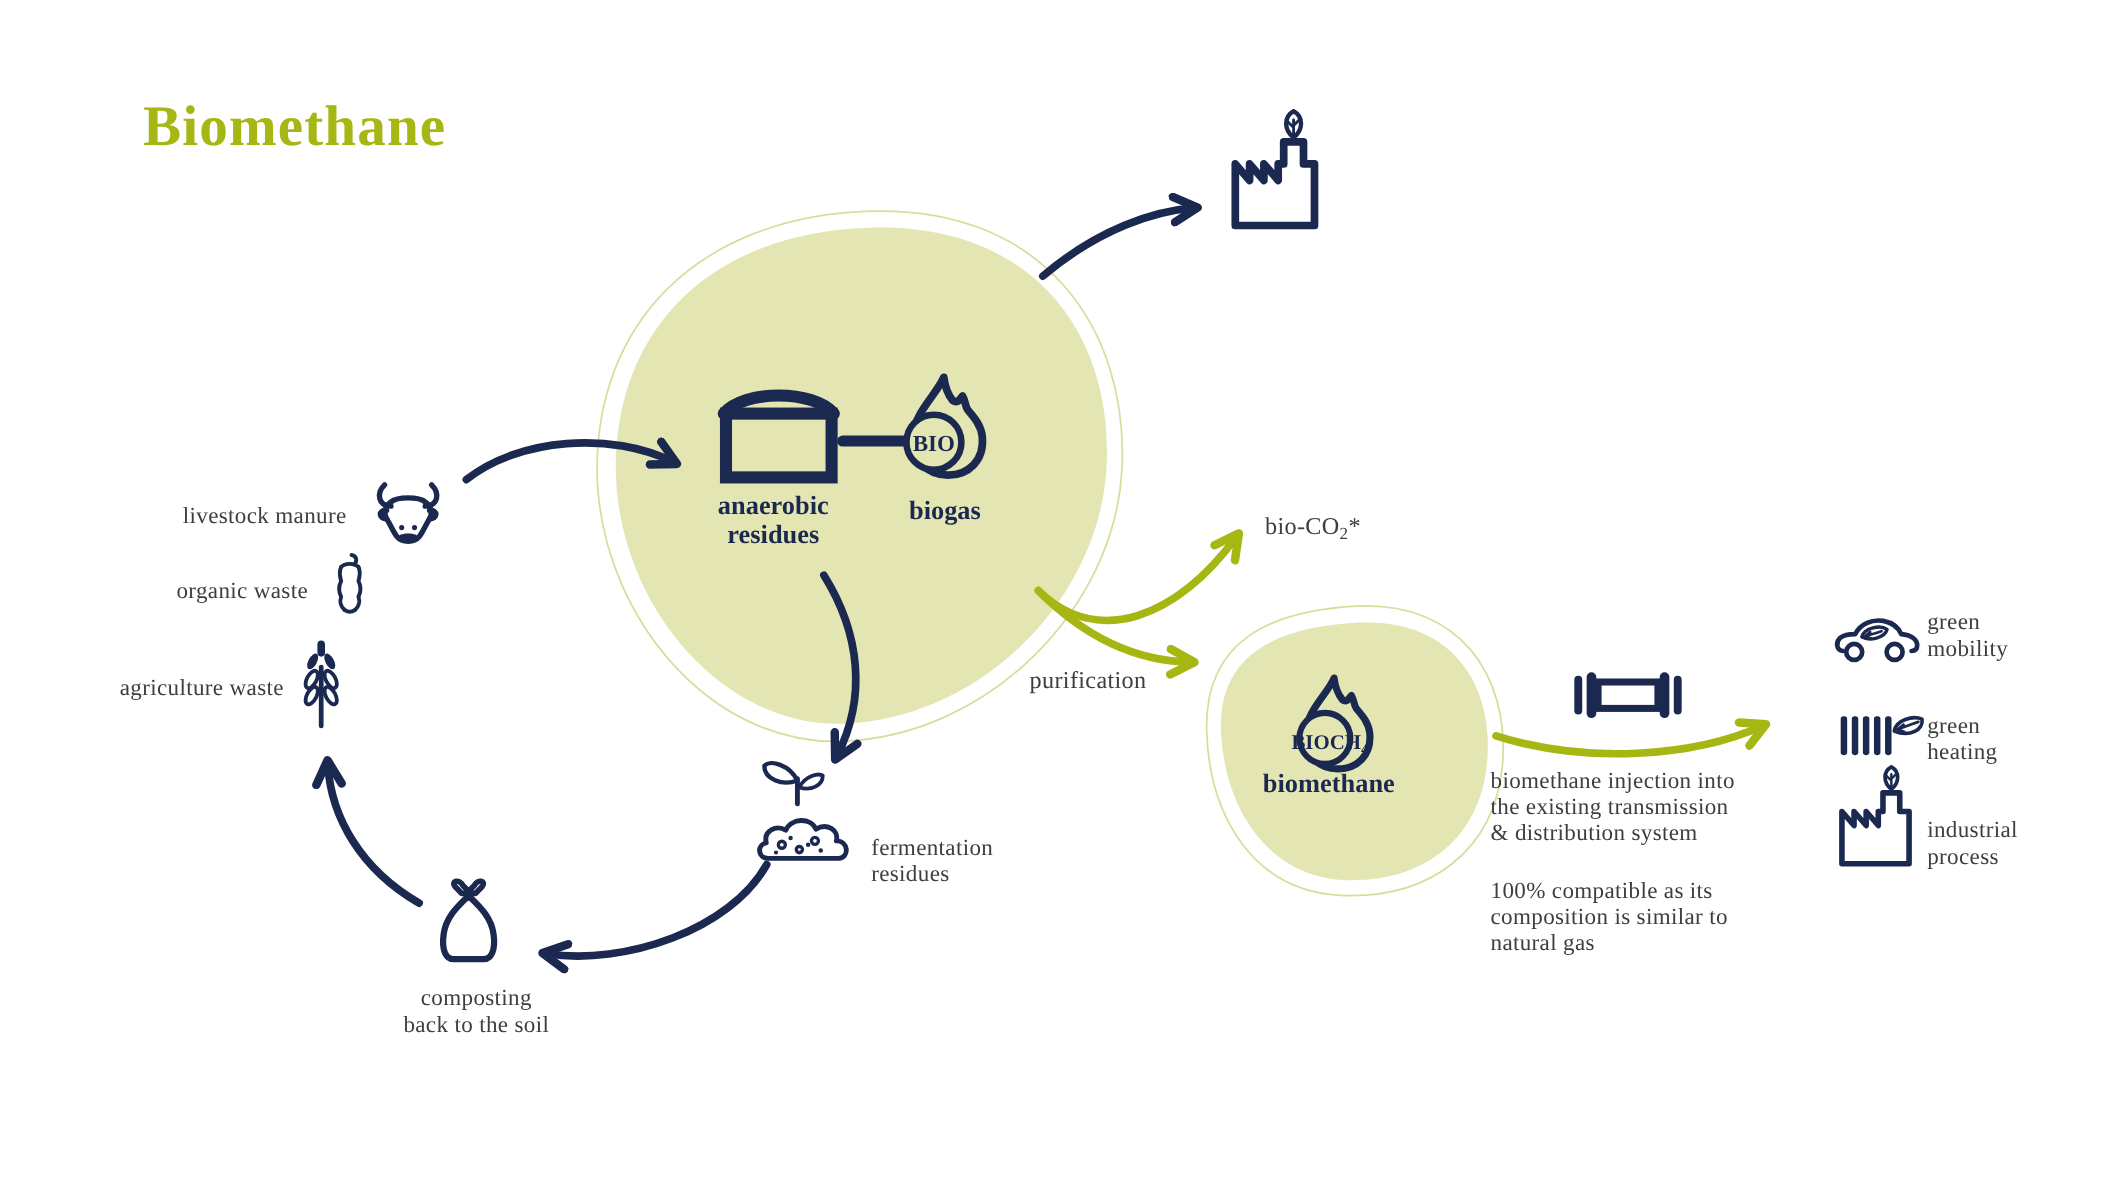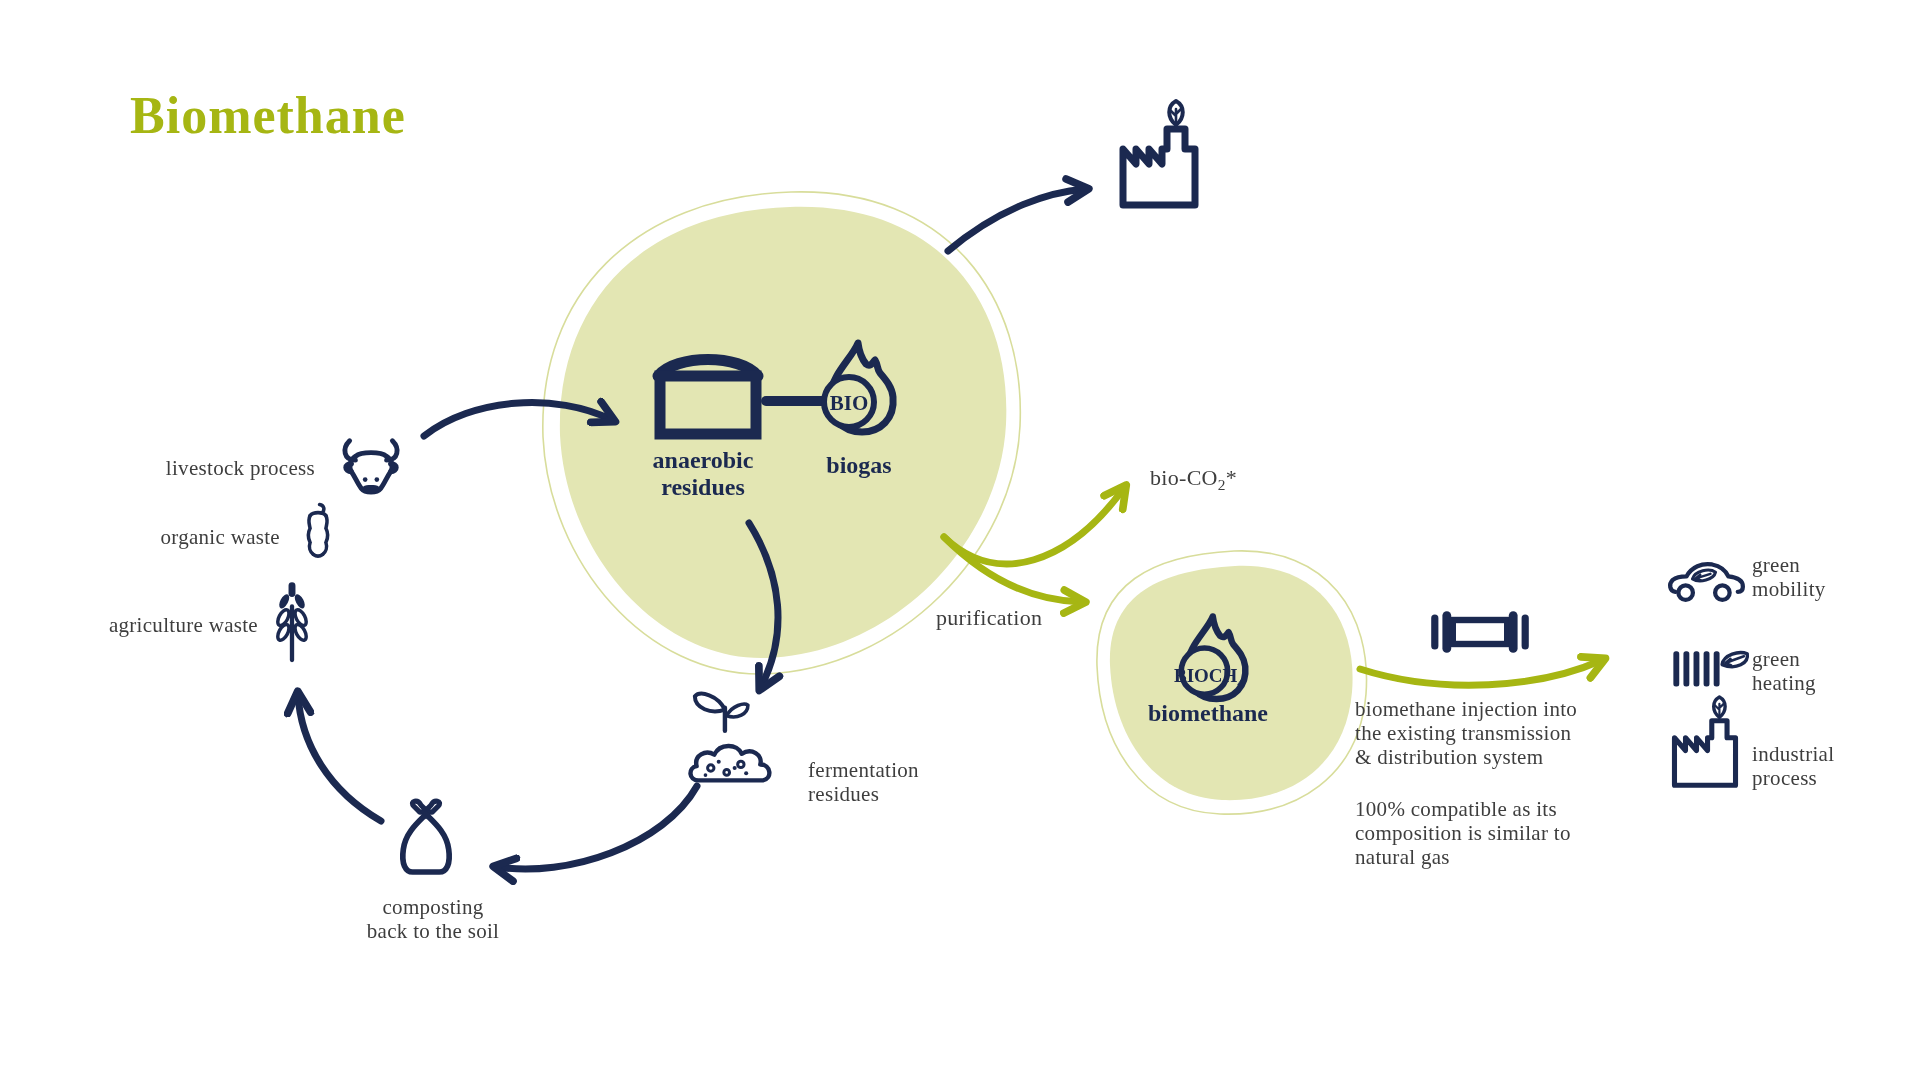--- a/index.html
+++ b/index.html
@@ -64,21 +64,21 @@
 
     <path class="stroke-olive" stroke-width="7" d="M944 537 C998 589 1070 562 1124 488" marker-end="url(#ah-o)"></path>
     <path class="stroke-olive" stroke-width="7" d="M944 537 C992 585 1040 601 1082 602" marker-end="url(#ah-o)"></path>
     <path class="stroke-olive" stroke-width="7" d="M1360 669 C1442 695 1540 688 1602 660" marker-end="url(#ah-o)"></path>
 
     <path class="stroke-navy" stroke-width="10" d="M766 401 L834 401"></path>
   </svg>
 
   <div class="abs title" style="left:130px;top:86px;">Biomethane</div>
 
-  <div class="abs lbl lbl-r" style="left:115px;top:456px;width:200px;">livestock process</div>
+  <div class="abs lbl lbl-r" style="left:115px;top:456px;width:200px;">livestock manure</div>
   <div class="abs lbl lbl-r" style="left:80px;top:525px;width:200px;">organic  waste</div>
   <div class="abs lbl lbl-r" style="left:58px;top:613px;width:200px;">agriculture waste</div>
 
   <svg class="icon" style="left:336px;top:434px;" width="70" height="64" viewBox="0 0 72 64">
     <path class="stroke-navy" stroke-width="5" stroke-linejoin="round" d="M14 6 C6 14 8 26 20 26"></path>
     <path class="stroke-navy" stroke-width="5" stroke-linejoin="round" d="M58 6 C66 14 64 26 52 26"></path>
     <path class="stroke-navy" stroke-width="5" stroke-linejoin="round" d="M16 30 C8 29 8 38 16 38"></path>
     <path class="stroke-navy" stroke-width="5" stroke-linejoin="round" d="M56 30 C64 29 64 38 56 38"></path>
     <path class="stroke-navy" stroke-width="5" stroke-linejoin="round" d="M20 22 C26 17 46 17 52 22 C58 26 59 33 56 38 C52 44 50 50 46 55 C42 60 30 60 26 55 C22 50 20 44 16 38 C13 33 14 26 20 22 Z"></path>
     <circle cx="30" cy="46" r="2.4" fill="currentColor"></circle>
@@ -133,21 +133,21 @@
     <path class="stroke-navy" stroke-width="4" stroke-linejoin="round" d="M46 31 C52 19 66 16 70 19 C70 29 58 35 46 31 Z"></path>
     <path class="stroke-navy" stroke-width="5" stroke-linejoin="round" d="M14 104 C3 104 2 90 12 88 C9 76 22 69 32 75 C38 62 58 62 63 74 C74 67 87 75 84 86 C96 86 98 102 87 104 Z"></path>
     <circle class="stroke-navy" stroke-width="3.4" cx="28" cy="90" r="3.6"></circle>
     <circle class="stroke-navy" stroke-width="3.4" cx="46" cy="95" r="3.2"></circle>
     <circle class="stroke-navy" stroke-width="3.4" cx="62" cy="86" r="3.6"></circle>
     <circle cx="37" cy="83" r="2.3" fill="currentColor"></circle>
     <circle cx="55" cy="90" r="2.3" fill="currentColor"></circle>
     <circle cx="68" cy="96" r="2.3" fill="currentColor"></circle>
     <circle cx="22" cy="98" r="2.1" fill="currentColor"></circle>
   </svg>
-  <div class="abs lbl" style="left:792px;top:758px;width:180px;margin-left:16px;">
+  <div class="abs lbl" style="left:792px;top:758px;width:180px;">
     <div>fermentation</div>
     <div>residues</div>
   </div>
 
   <svg class="icon" style="left:393px;top:798px;" width="66" height="82" viewBox="0 0 64 78">
     <path class="stroke-navy" stroke-width="5" stroke-linejoin="round" d="M20 7 C16 2 24 0 27 6 L32 11 L37 6 C40 0 48 2 44 7 L38 13 L26 13 Z"></path>
     <path fill="currentColor" d="M26 11 L38 11 L32 20 Z"></path>
     <path class="stroke-navy" stroke-width="5.5" stroke-linejoin="round" d="M32 15 C24 23 12 33 10 49 C8 63 12 71 19 71 L45 71 C52 71 56 63 54 49 C52 33 40 23 32 15 Z"></path>
   </svg>
   <div class="abs lbl lbl-c" style="left:333px;top:895px;width:200px;">

